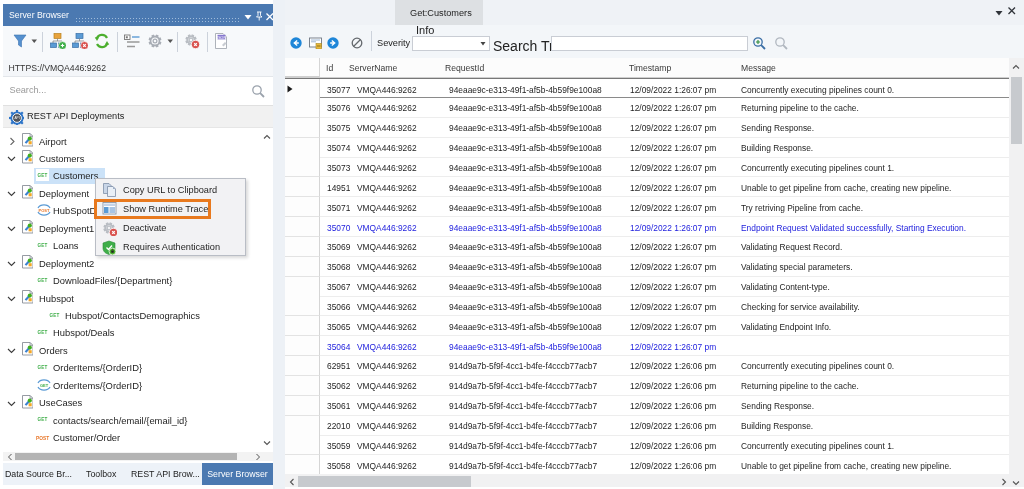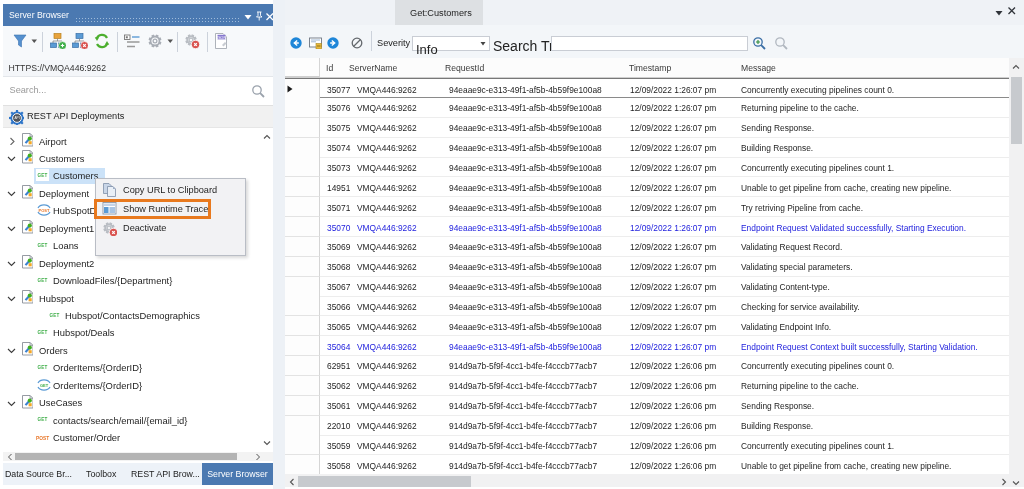--- a/index.html
+++ b/index.html
@@ -386,20 +386,30 @@
         <line x1="5.8" y1="4.0" x2="4.8" y2="1.8" stroke="#B9BDC3" stroke-width="2.6"></line>
         <line x1="8.2" y1="4.0" x2="9.1" y2="1.8" stroke="#B9BDC3" stroke-width="2.6"></line>
         <line x1="10.0" y1="5.8" x2="12.2" y2="4.8" stroke="#B9BDC3" stroke-width="2.6"></line>
         <circle cx="7" cy="7" r="3.6" fill="none" stroke="#B9BDC3" stroke-width="1.8"></circle>
         <circle cx="7" cy="7" r="1.9" fill="none" stroke="#B9BDC3" stroke-width="1.2"></circle>
         <circle cx="11.5" cy="11.5" r="4.2" fill="#D9534F" stroke="#fff" stroke-width="0.8"></circle>
         <path d="M10.2 10.2 L12.8 12.8 M12.8 10.2 L10.2 12.8" stroke="#fff" stroke-width="1.2"></path>
       </svg>
 <span class="mtxt">Deactivate</span>
 </div>
+<div class="item" style="top:58.9px">
+<svg style="position:absolute;left:6px;top:2px" width="15" height="15" viewBox="0 0 15 15">
+        <path d="M7 1 L13 3 V8 C13 11.5 10.5 13.5 7 14.5 C3.5 13.5 1 11.5 1 8 V3 Z" fill="#3FAE49" stroke="#2E8B3A" stroke-width="0.6"></path>
+        <path d="M4.5 7.5 L6.5 9.5 L10 5.5" stroke="#fff" stroke-width="1.4" fill="none"></path>
+        <circle cx="10.5" cy="11.5" r="3.4" fill="#4CAF2E" stroke="#fff" stroke-width="0.7"></circle>
+        <rect x="9.3" y="10.8" width="2.4" height="2" fill="#222" rx="0.4"></rect>
+        <path d="M9.8 10.8 V10 A0.9 0.9 0 0 1 11.2 10 V10.8" stroke="#222" stroke-width="0.7" fill="none"></path>
+      </svg>
+<span class="mtxt">Requires Authentication</span>
+</div>
 </div>
 <div id="obox" class="abs"></div>
 <div id="rtabs" class="abs">
     <div id="rtab2">Get:Customers</div>
   </div>
 <svg class="abs" style="left:995px;top:9px" width="8" height="8" viewBox="0 0 8 8">
     <path d="M0.5 2 L7.5 2 L4 6.5 Z" fill="#30343a"></path>
   </svg>
 <svg class="abs" style="left:1007px;top:6px" width="10" height="10" viewBox="0 0 10 10">
     <path d="M1.5 1.5 L8 8 M8 1.5 L1.5 8" stroke="#30343a" stroke-width="1.3"></path>
@@ -419,21 +429,21 @@
     <circle cx="6" cy="6" r="5.7" fill="#1E86D8"></circle>
     <path d="M4.8 3.4 L7.8 6 L4.8 8.6 M3.2 6 H7.6" stroke="#fff" stroke-width="1.3" fill="none"></path>
   </svg>
 <svg class="abs" style="left:351px;top:37px" width="12" height="12" viewBox="0 0 12 12">
     <circle cx="6" cy="6" r="4.8" fill="none" stroke="#64686D" stroke-width="1.3"></circle>
     <path d="M2.5 9.5 L9.5 2.5" stroke="#64686D" stroke-width="1.3"></path>
   </svg>
 <div class="tsep abs" style="left:371px;top:31px"></div>
 <div class="abs" style="left:377px;top:38px;font-size:9.2px;color:#222">Severity</div>
 <div class="ibox abs" style="left:412px;top:36px;width:78px;height:14.5px"></div>
-<div class="abs" style="left:416px;top:42px;font-size:13px;color:#222">Info</div>
+<div class="abs" style="left:416px;top:24px;font-size:11px;color:#222">Info</div>
 <svg class="abs" style="left:480px;top:41px" width="6" height="5" viewBox="0 0 6 5">
     <path d="M0.5 1 L5.5 1 L3 4.5 Z" fill="#444"></path>
   </svg>
 <div class="abs" style="left:493px;top:38px;font-size:14px;color:#222">Search Trace</div>
 <div class="ibox abs" style="left:551px;top:36px;width:197px;height:14.5px"></div>
 <svg class="abs" style="left:752px;top:36px" width="14" height="14" viewBox="0 0 14 14">
     <g opacity="1">
       <circle cx="6" cy="6" r="4.2" fill="none" stroke="#3A6EA5" stroke-width="1.3"></circle>
       <path d="M9.2 9.2 L13 13" stroke="#3A6EA5" stroke-width="1.8"></path>
       <path d="M4 6 H8 M6 4 V8" stroke="#2E8B3A" stroke-width="1.1"></path>
@@ -561,21 +571,20 @@
 <span class="c" style="left:164px">94eaae9c-e313-49f1-af5b-4b59f9e100a8</span>
 <span class="c" style="left:345px">12/09/2022 1:26:07 pm</span>
 <span class="c" style="left:456px">Validating Endpoint Info.</span>
 </div>
 <div class="grow blue" style="top:278.1px">
 <div class="rowhdr"></div>
 <span class="c" style="left:42px">35064</span>
 <span class="c" style="left:72px">VMQA446:9262</span>
 <span class="c" style="left:164px">94eaae9c-e313-49f1-af5b-4b59f9e100a8</span>
 <span class="c" style="left:345px">12/09/2022 1:26:07 pm</span>
-<span class="c" style="left:456px">Endpoint Request Context built successfully, Starting Validation.</span>
 </div>
 <div class="grow" style="top:297.9px">
 <div class="rowhdr"></div>
 <span class="c" style="left:42px">62951</span>
 <span class="c" style="left:72px">VMQA446:9262</span>
 <span class="c" style="left:164px">914d9a7b-5f9f-4cc1-b4fe-f4cccb77acb7</span>
 <span class="c" style="left:345px">12/09/2022 1:26:06 pm</span>
 <span class="c" style="left:456px">Concurrently executing pipelines count 0.</span>
 </div>
 <div class="grow" style="top:317.8px">

